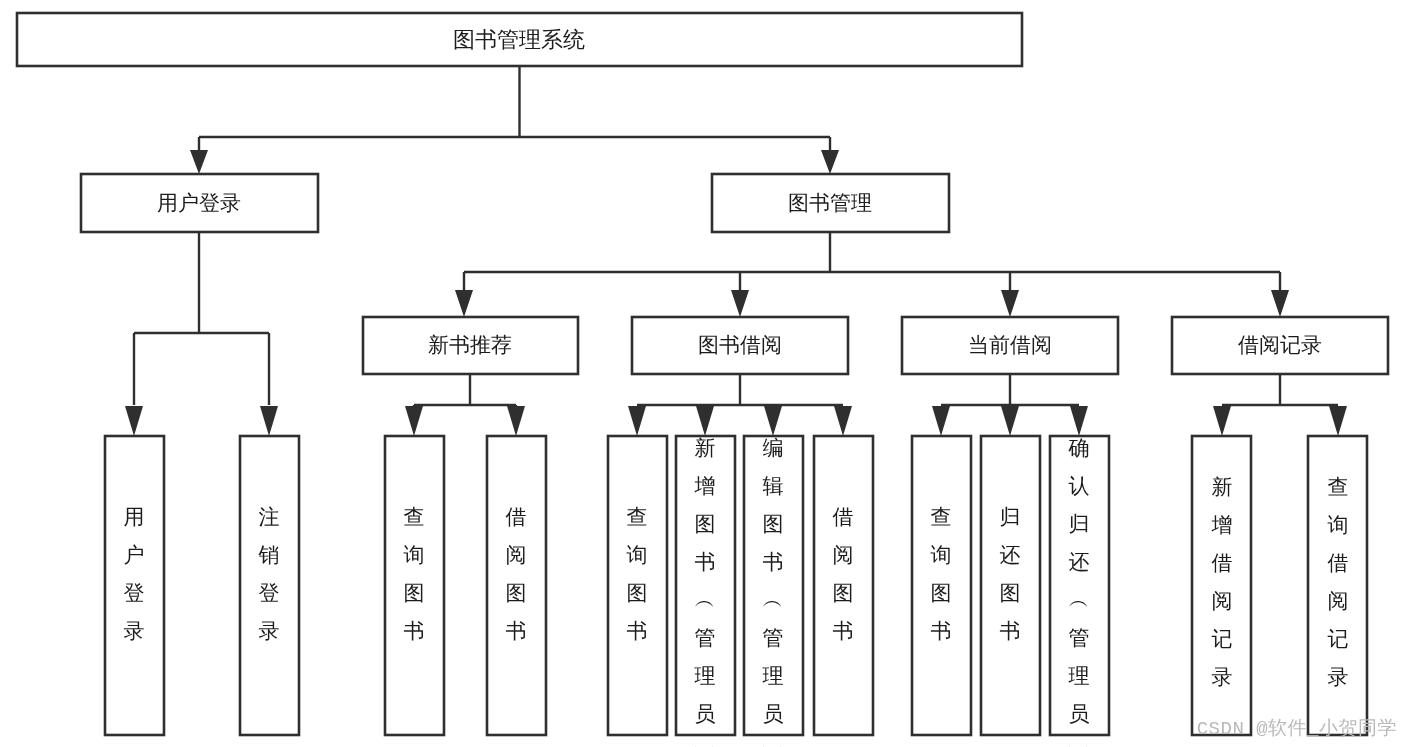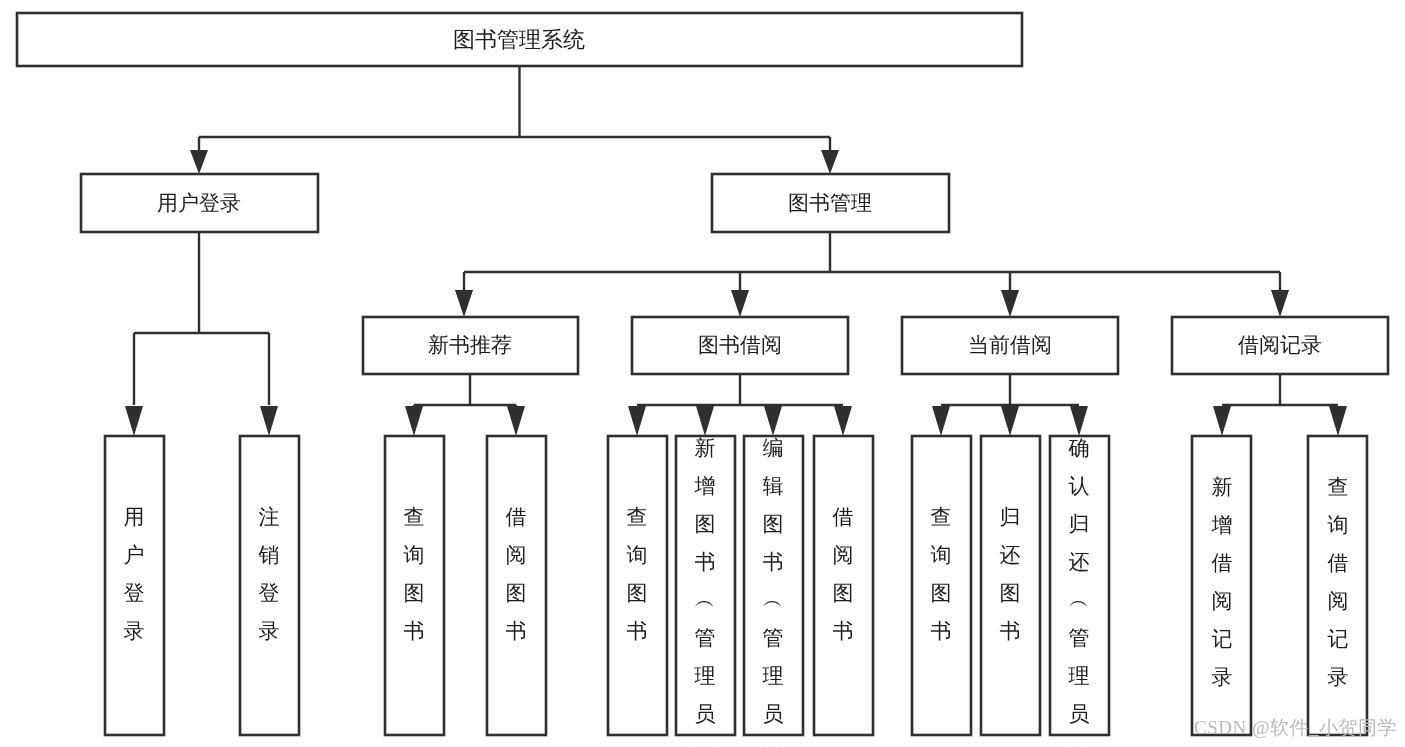--- a/index.html
+++ b/index.html
@@ -55,21 +55,21 @@
     stroke-linecap: butt;
   }
   .arrow-head {
     fill: #2f2f2f;
     stroke: none;
   }
   .watermark {
     position: absolute;
     right: 8px;
     bottom: 6px;
-    font-family: Liberation Serif, serif;
+    font-family: Liberation Mono, monospace;
     font-size: 19px;
     color: #b9b9b9;
     white-space: nowrap;
     letter-spacing: 0.5px;
     user-select: none;
   }
 </style>
 </head>
 <body>
 

